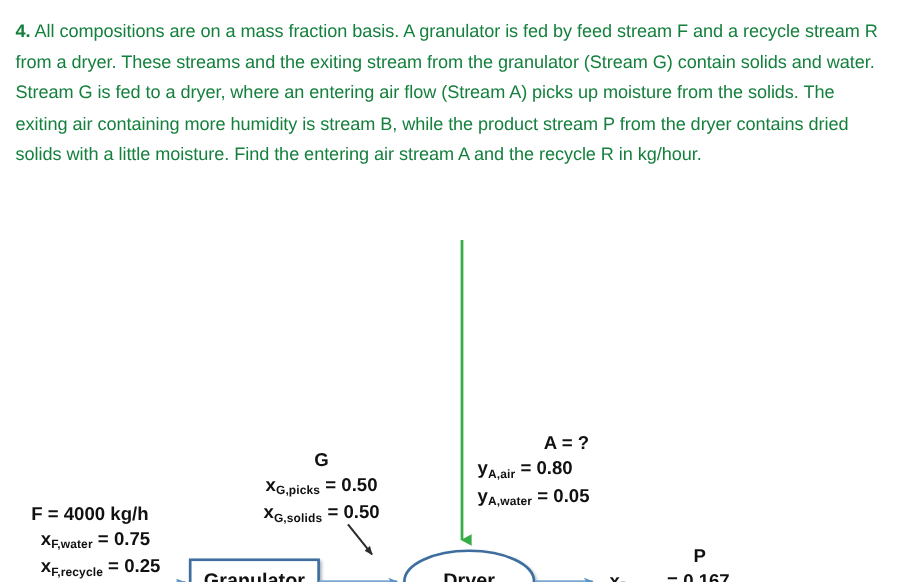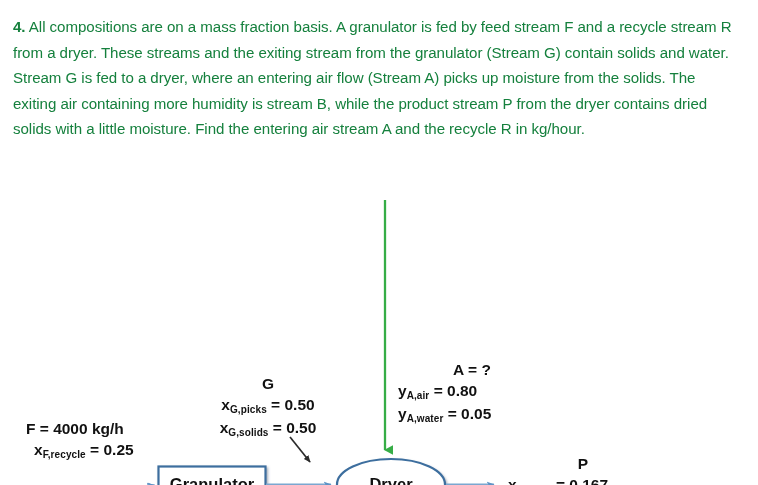--- a/index.html
+++ b/index.html
@@ -183,20 +183,24 @@
 
     <path d="M290,259 L310,284" stroke="#2b2b2b" stroke-width="1.7" fill="none" marker-end="url(#arrow-black)"></path>
   </svg>
 
   <div class="unit-label" id="granulator-label">Granulator</div>
   <div class="unit-label" id="dryer-label">Dryer</div>
 
   <div class="stream-block" id="stream-F">
     <div class="stream-line">F = 4000 kg/h</div>
     <div class="stream-line indent">
+      <span>x</span><sub>F,water</sub>
+      <span>= 0.75</span>
+    </div>
+    <div class="stream-line indent">
       <span>x</span><sub>F,recycle</sub>
       <span>= 0.25</span>
     </div>
   </div>
 
   <div class="stream-block" id="stream-G">
     <div class="stream-title">G</div>
     <div class="stream-line">
       <span>x</span><sub>G,picks</sub>
       <span>= 0.50</span>

